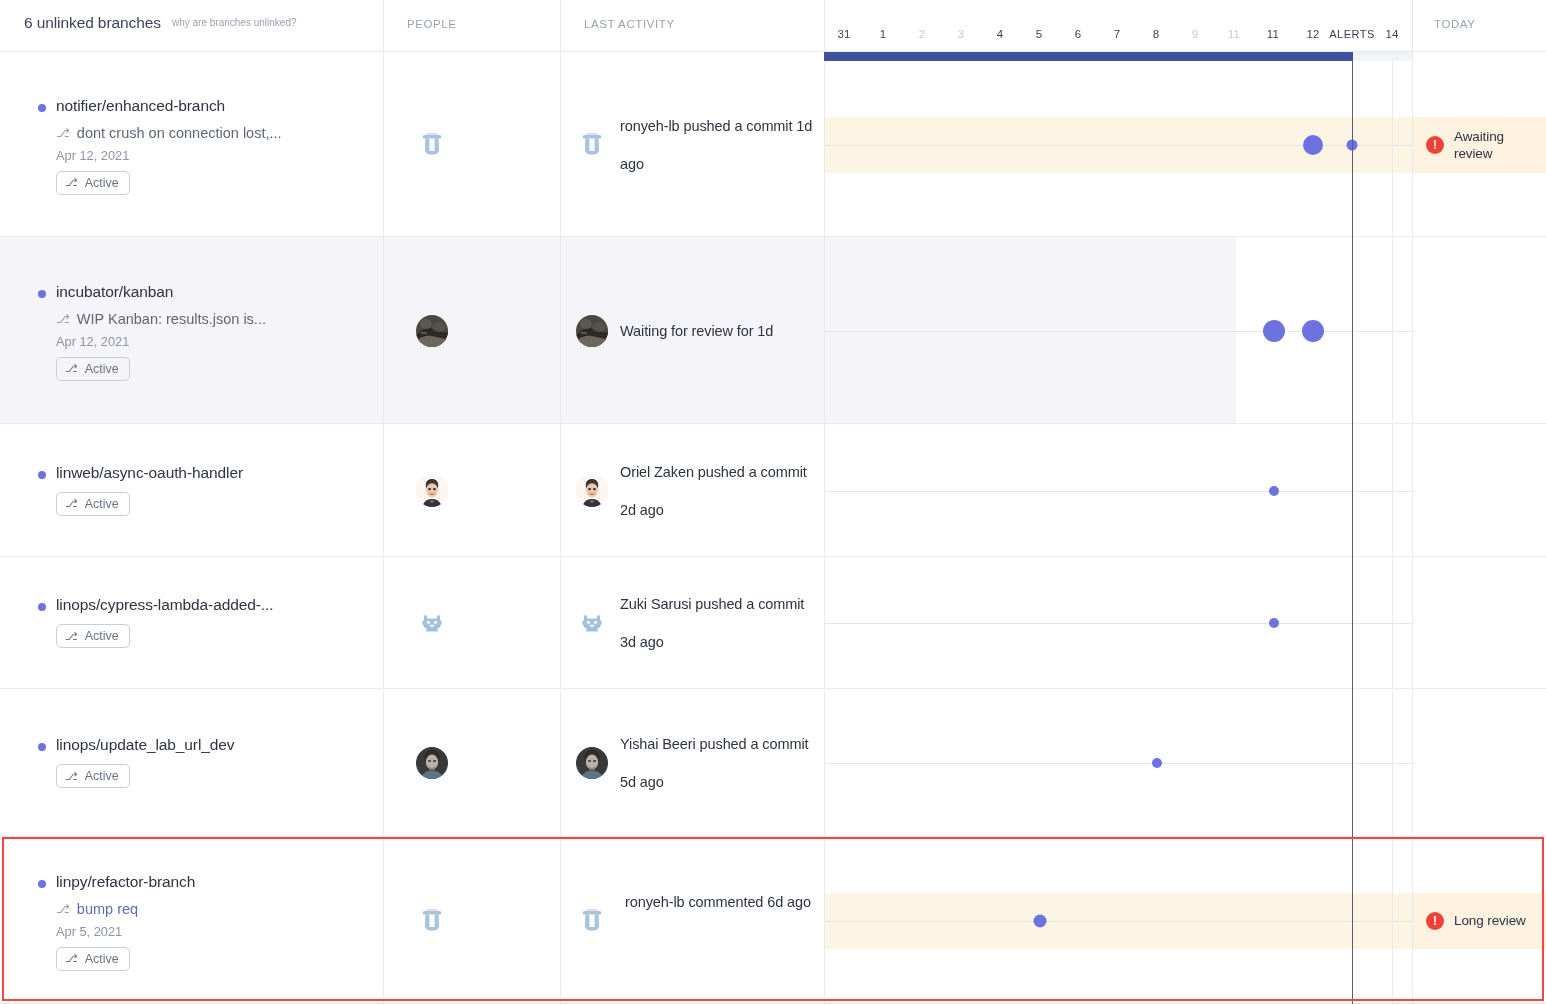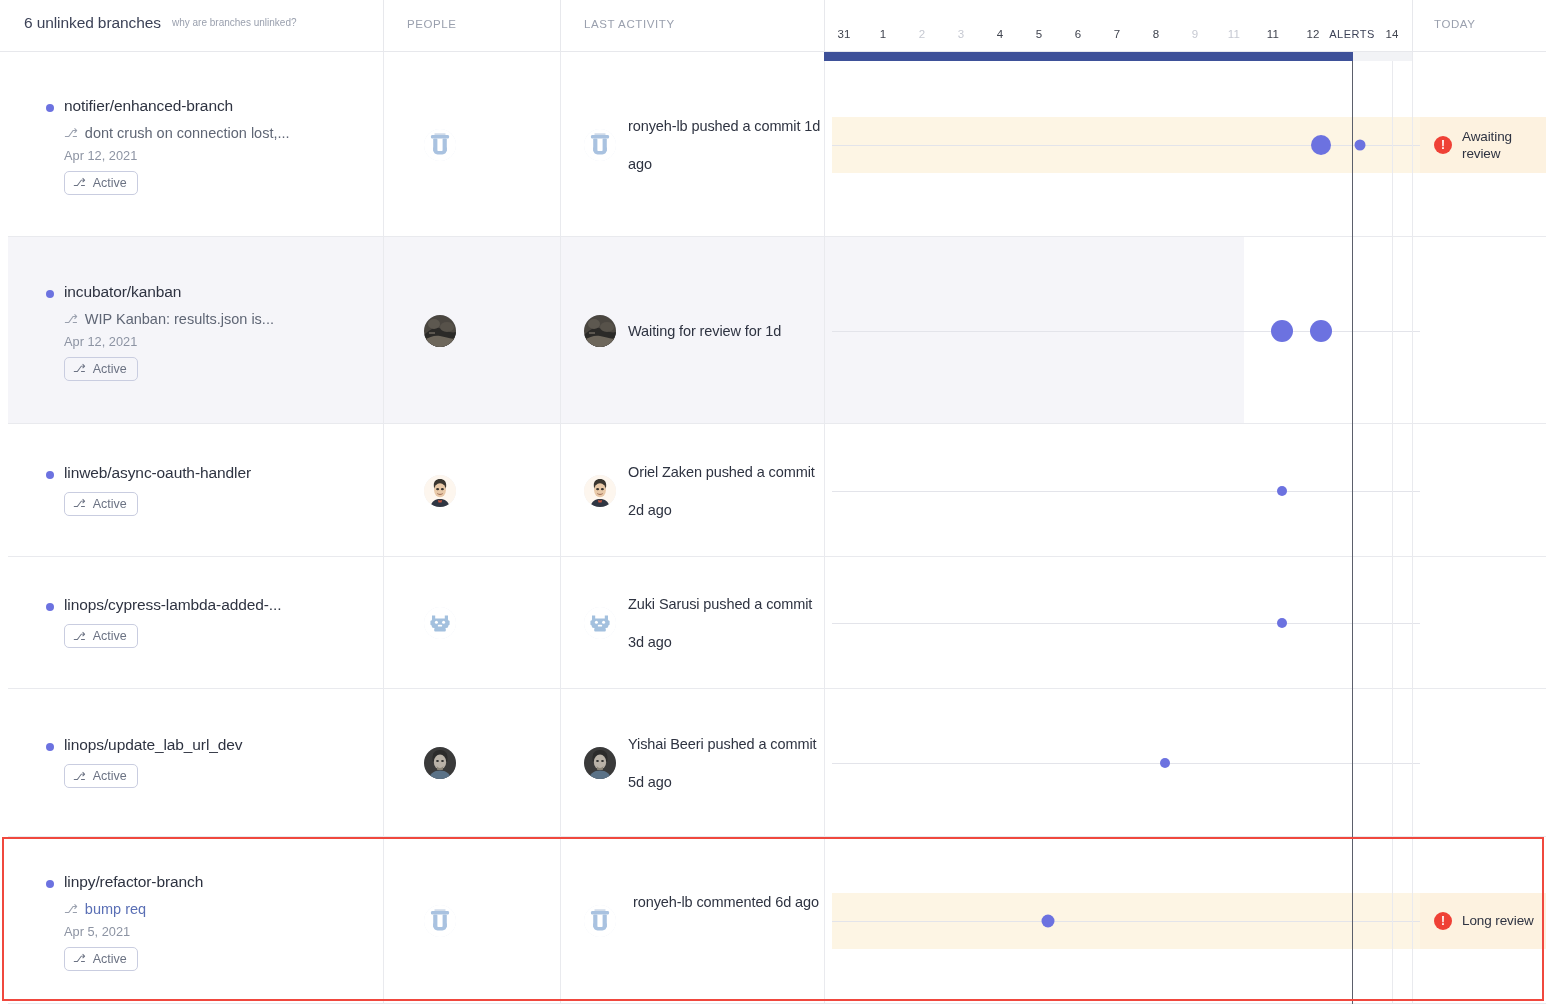--- a/index.html
+++ b/index.html
@@ -57,21 +57,21 @@
     position:absolute; top:52px; left:824px; height:9px;
     background:#3e5199; z-index:26;
   }
   #rangebar-track{
     position:absolute; top:52px; left:824px; width:588px; height:9px;
     background:#f2f3f6; z-index:25;
   }
 
   
   #rows{ position:absolute; top:52px; left:0; width:1546px; height:952px; }
-  .row{ position:absolute; left:8px; width:1236px;text-decoration:underline; }
+  .row{ position:absolute; left:0; width:1236px;text-decoration:underline; }
   .row .rbg{ position:absolute; inset:0; }
   .row .sep{
     position:absolute; left:0; bottom:0; width:1546px; height:1px;
     background:#e9eaee;
   }
 
   
   #vdividers{ position:absolute; top:52px; left:0; width:1546px; height:952px; pointer-events:none; z-index:12;}
   #vdividers i{
     position:absolute; top:0; bottom:0; width:1px; background:#e9eaee; display:block;

